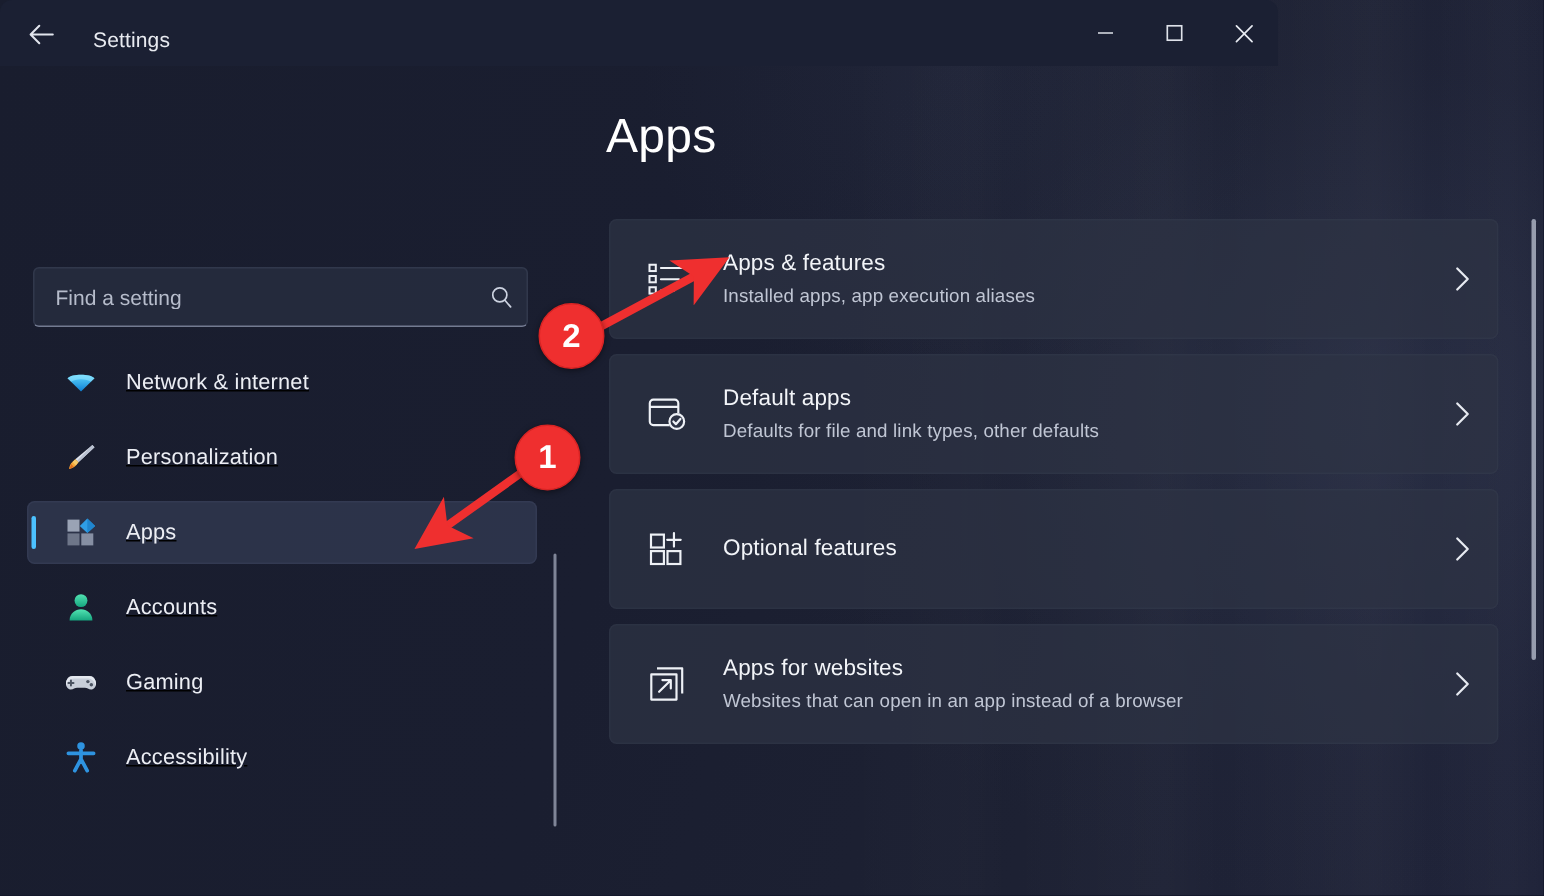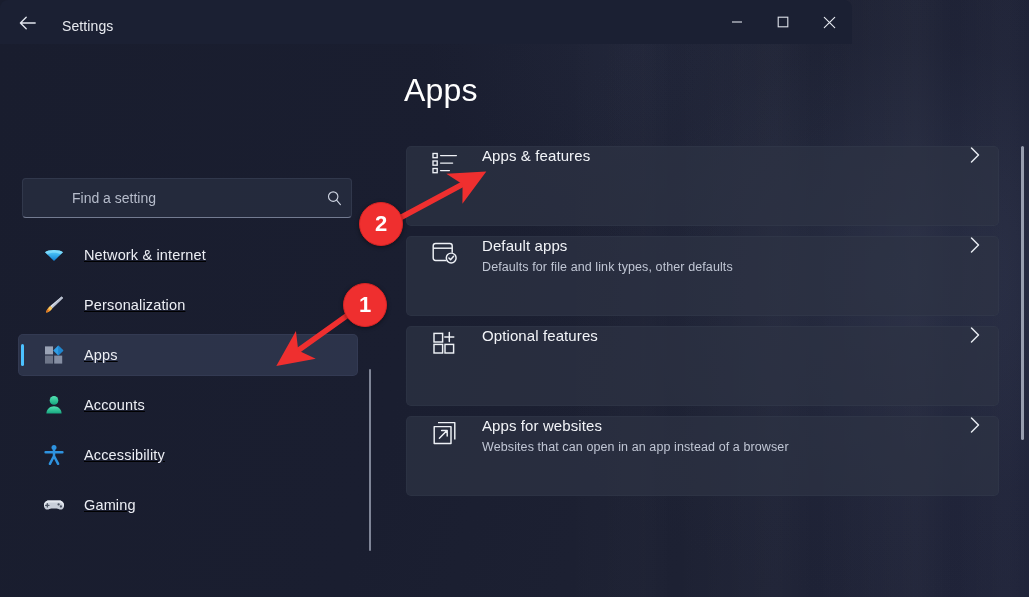--- a/index.html
+++ b/index.html
@@ -59,21 +59,21 @@
   .sidebar {
     position: absolute; left: 0; top: 44px; width: 380px; height: 553px;
   }
   .search-wrap {
     position: absolute; left: 22px; top: 134px;
     width: 330px; height: 40px;
     background: rgba(44,50,70,0.62);
     border: 1px solid rgba(120,132,160,0.16);
     border-bottom: 1px solid rgba(180,190,215,0.55);
     border-radius: 4px;
-    display: flex; align-items: center; padding-left: 35px;
+    display: flex; align-items: center;
   }
   .search-input {
     flex: 1; background: transparent; border: none; outline: none;
     font-family: "Liberation Sans", sans-serif;
     font-size: 14px; color: #cdd2de;
     padding-left: 14px;
   }
   .search-input::placeholder { color: #b6bccb; opacity: 1; }
   .search-icon { width: 34px; display:flex; align-items:center; justify-content:center; }
 
@@ -118,21 +118,21 @@
     font-size: 32px; color: #ffffff; font-weight: 400; letter-spacing: 0.2px;
   }
 
   .cards { position: absolute; left: 26px; top: 102px; width: 593px; }
   .card {
     position: relative;
     width: 593px; height: 80px;
     background: rgba(45,51,69,0.70);
     border-radius: 5px;
     margin-bottom: 10px;
-    display: flex; align-items: flex-start;
+    display: flex; align-items: center;
     box-shadow: inset 0 0 0 1px rgba(128,140,168,0.055);
   }
   .card-ico {
     width: 34px; height: 34px;
     margin-left: 22px; margin-right: 20px;
     display: flex; align-items: center; justify-content: center;
     flex-shrink: 0;
   }
   .card-text { flex: 1; }
   .card-title { font-size: 15px; color: #f2f4f8; line-height: 20px; letter-spacing: 0.1px; }
@@ -275,38 +275,38 @@
             <path d="M3.4 19.6 C3.4 14.9 7.2 12.2 11 12.2 C14.8 12.2 18.6 14.9 18.6 19.6 Z" fill="url(#gPers)"></path>
           </svg>
         </span>
         <span class="nav-label">Accounts</span>
       </div>
 
 
       <div class="navitem">
         <span class="nav-ico">
           <svg width="22" height="22" viewBox="0 0 22 22">
-            <circle cx="11" cy="3.4" r="2.5" fill="#2e93e0"></circle>
-            <path d="M11 6.2 L11 12 M2.6 8.2 L19.4 8.2 M11 12 L6.9 19.8 M11 12 L15.1 19.8" stroke="#2e93e0" stroke-width="2.5" stroke-linecap="round" fill="none"></path>
-          </svg>
-        </span>
-        <span class="nav-label">Accessibility</span>
-      </div>
-
-      <div class="navitem">
-        <span class="nav-ico">
-          <svg width="22" height="22" viewBox="0 0 22 22">
             <path d="M5.6 6.6 H16.4 C19.2 6.6 21 9 21 11.6 C21 14 19.6 15.6 17.7 15.6 C16 15.6 15.2 14.5 13.6 14.5 H8.4 C6.8 14.5 6 15.6 4.3 15.6 C2.4 15.6 1 14 1 11.6 C1 9 2.8 6.6 5.6 6.6 Z" fill="#c8ced9"></path>
             <path d="M5.6 6.6 H16.4 C19.2 6.6 21 9 21 11.6 C21 12.2 20.9 12.8 20.7 13.3 C20.1 10.3 18.3 8.4 15.6 8.4 H6.4 C3.7 8.4 1.9 10.3 1.3 13.3 C1.1 12.8 1 12.2 1 11.6 C1 9 2.8 6.6 5.6 6.6 Z" fill="#e4e8ef"></path>
             <path d="M4.3 9.6 V13 M2.6 11.3 H6 " stroke="#4b5361" stroke-width="1.3" stroke-linecap="round"></path>
             <circle cx="15.6" cy="10.4" r="1.15" fill="#4b5361"></circle>
             <circle cx="17.9" cy="12.5" r="1.15" fill="#4b5361"></circle>
           </svg>
         </span>
         <span class="nav-label">Gaming</span>
+      </div>
+
+      <div class="navitem">
+        <span class="nav-ico">
+          <svg width="22" height="22" viewBox="0 0 22 22">
+            <circle cx="11" cy="3.4" r="2.5" fill="#2e93e0"></circle>
+            <path d="M11 6.2 L11 12 M2.6 8.2 L19.4 8.2 M11 12 L6.9 19.8 M11 12 L15.1 19.8" stroke="#2e93e0" stroke-width="2.5" stroke-linecap="round" fill="none"></path>
+          </svg>
+        </span>
+        <span class="nav-label">Accessibility</span>
       </div>
 
     </div>
 
     <div class="sb-scroll"></div>
   </div>
 
   <div class="main">
     <div class="page-title">Apps</div>
 
@@ -316,20 +316,21 @@
         <span class="card-ico">
           <svg width="30" height="30" viewBox="0 0 30 30">
             <rect x="3" y="5.5" width="4.2" height="4.2" stroke="#eef1f6" stroke-width="1.35" fill="none"></rect>
             <rect x="3" y="13" width="4.2" height="4.2" stroke="#eef1f6" stroke-width="1.35" fill="none"></rect>
             <rect x="3" y="20.5" width="4.2" height="4.2" stroke="#eef1f6" stroke-width="1.35" fill="none"></rect>
             <path d="M10.6 7.6 H26.4 M10.6 15.1 H22.6 M10.6 22.6 H19.4" stroke="#eef1f6" stroke-width="1.35" stroke-linecap="round"></path>
           </svg>
         </span>
         <span class="card-text">
           <span class="card-title" style="display:block">Apps &amp; features</span>
+          <span class="card-sub" style="display:block">Installed apps, app execution aliases</span>
         </span>
         <span class="card-chev">
           <svg width="12" height="18" viewBox="0 0 12 18">
               <path d="M2.5 2 L9.5 9 L2.5 16" stroke="#e6e9f0" stroke-width="1.5" fill="none" stroke-linecap="round" stroke-linejoin="round"></path>
             </svg>
         </span>
       </div>
 
       <div class="card">
         <span class="card-ico">

